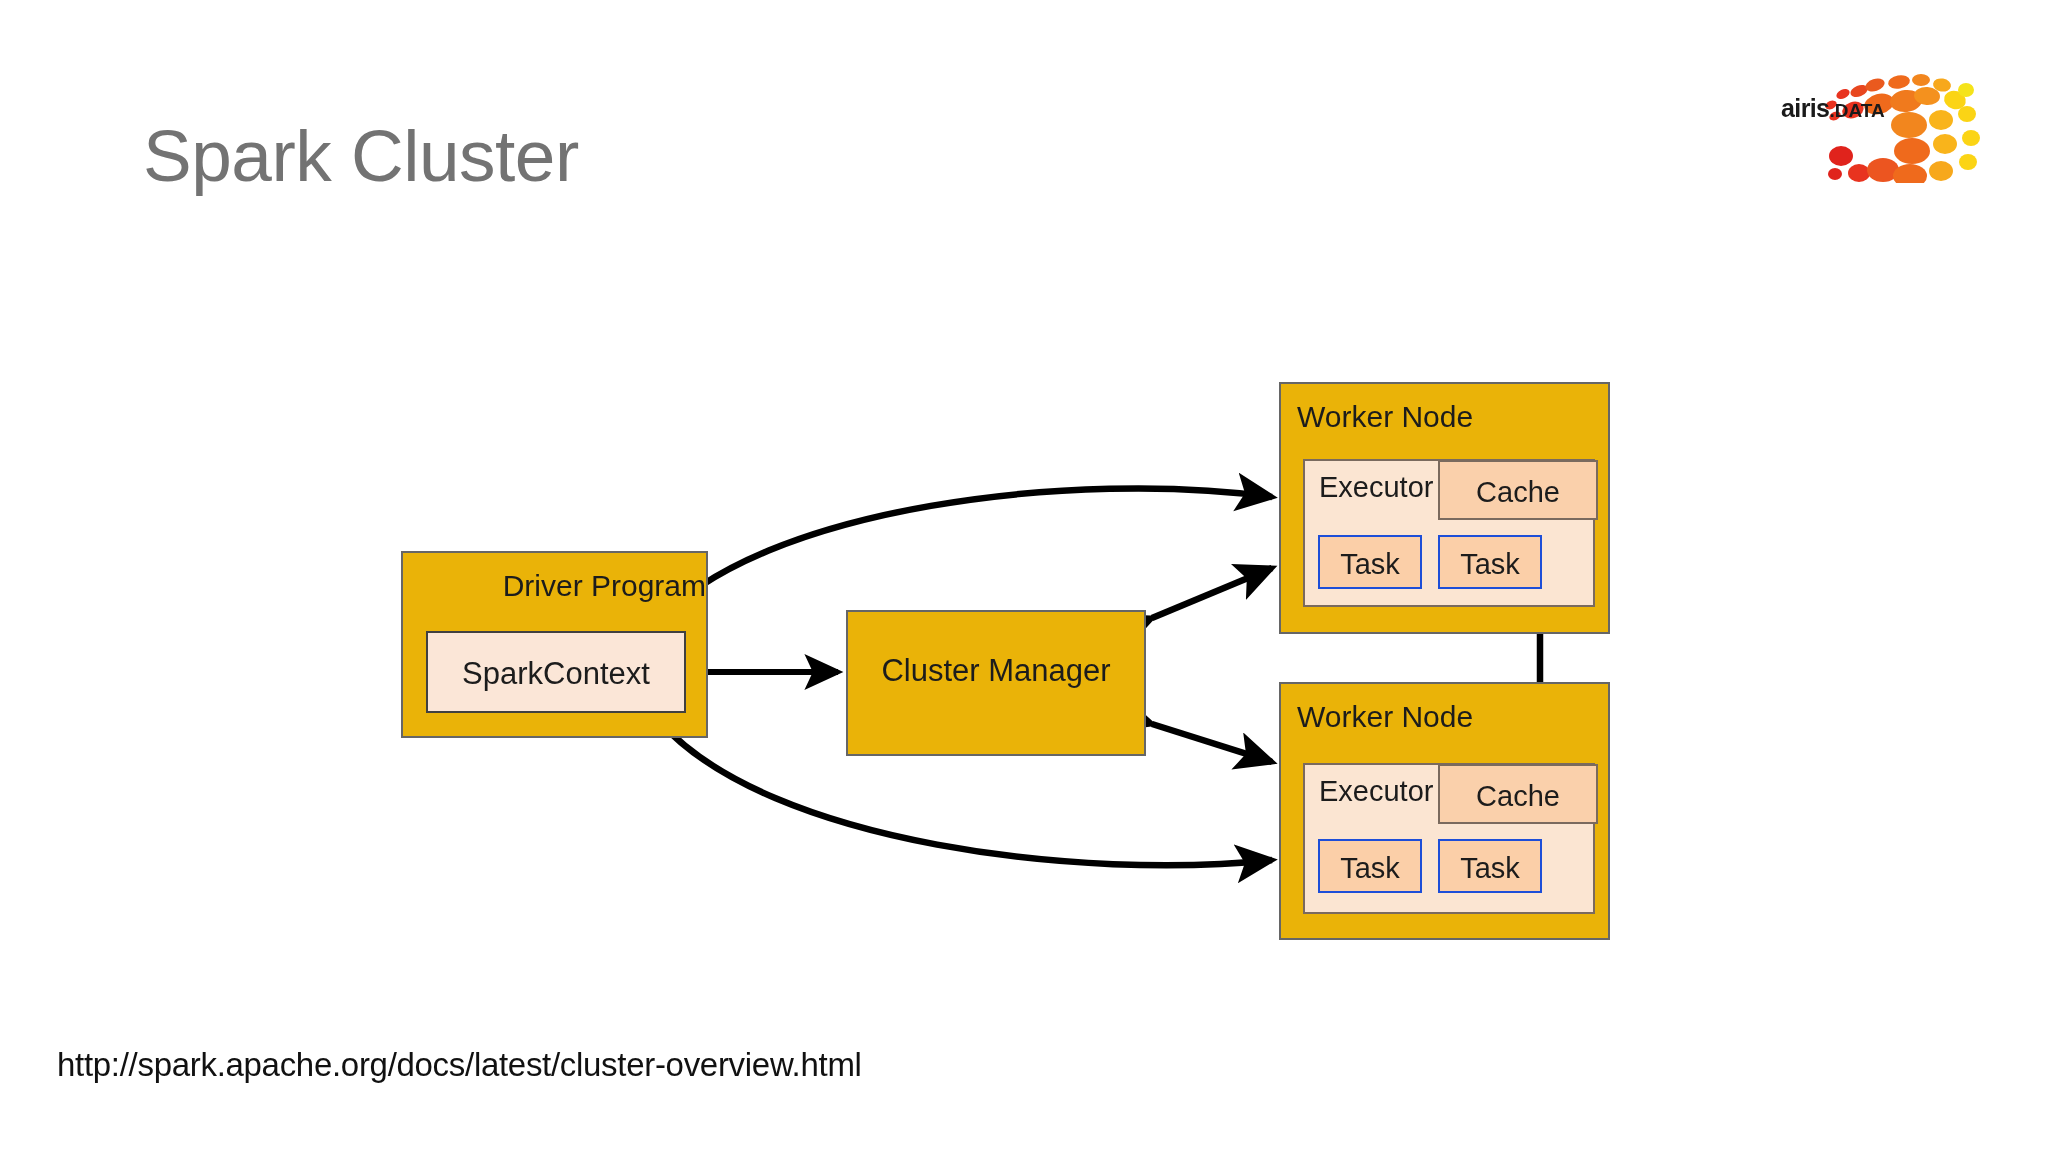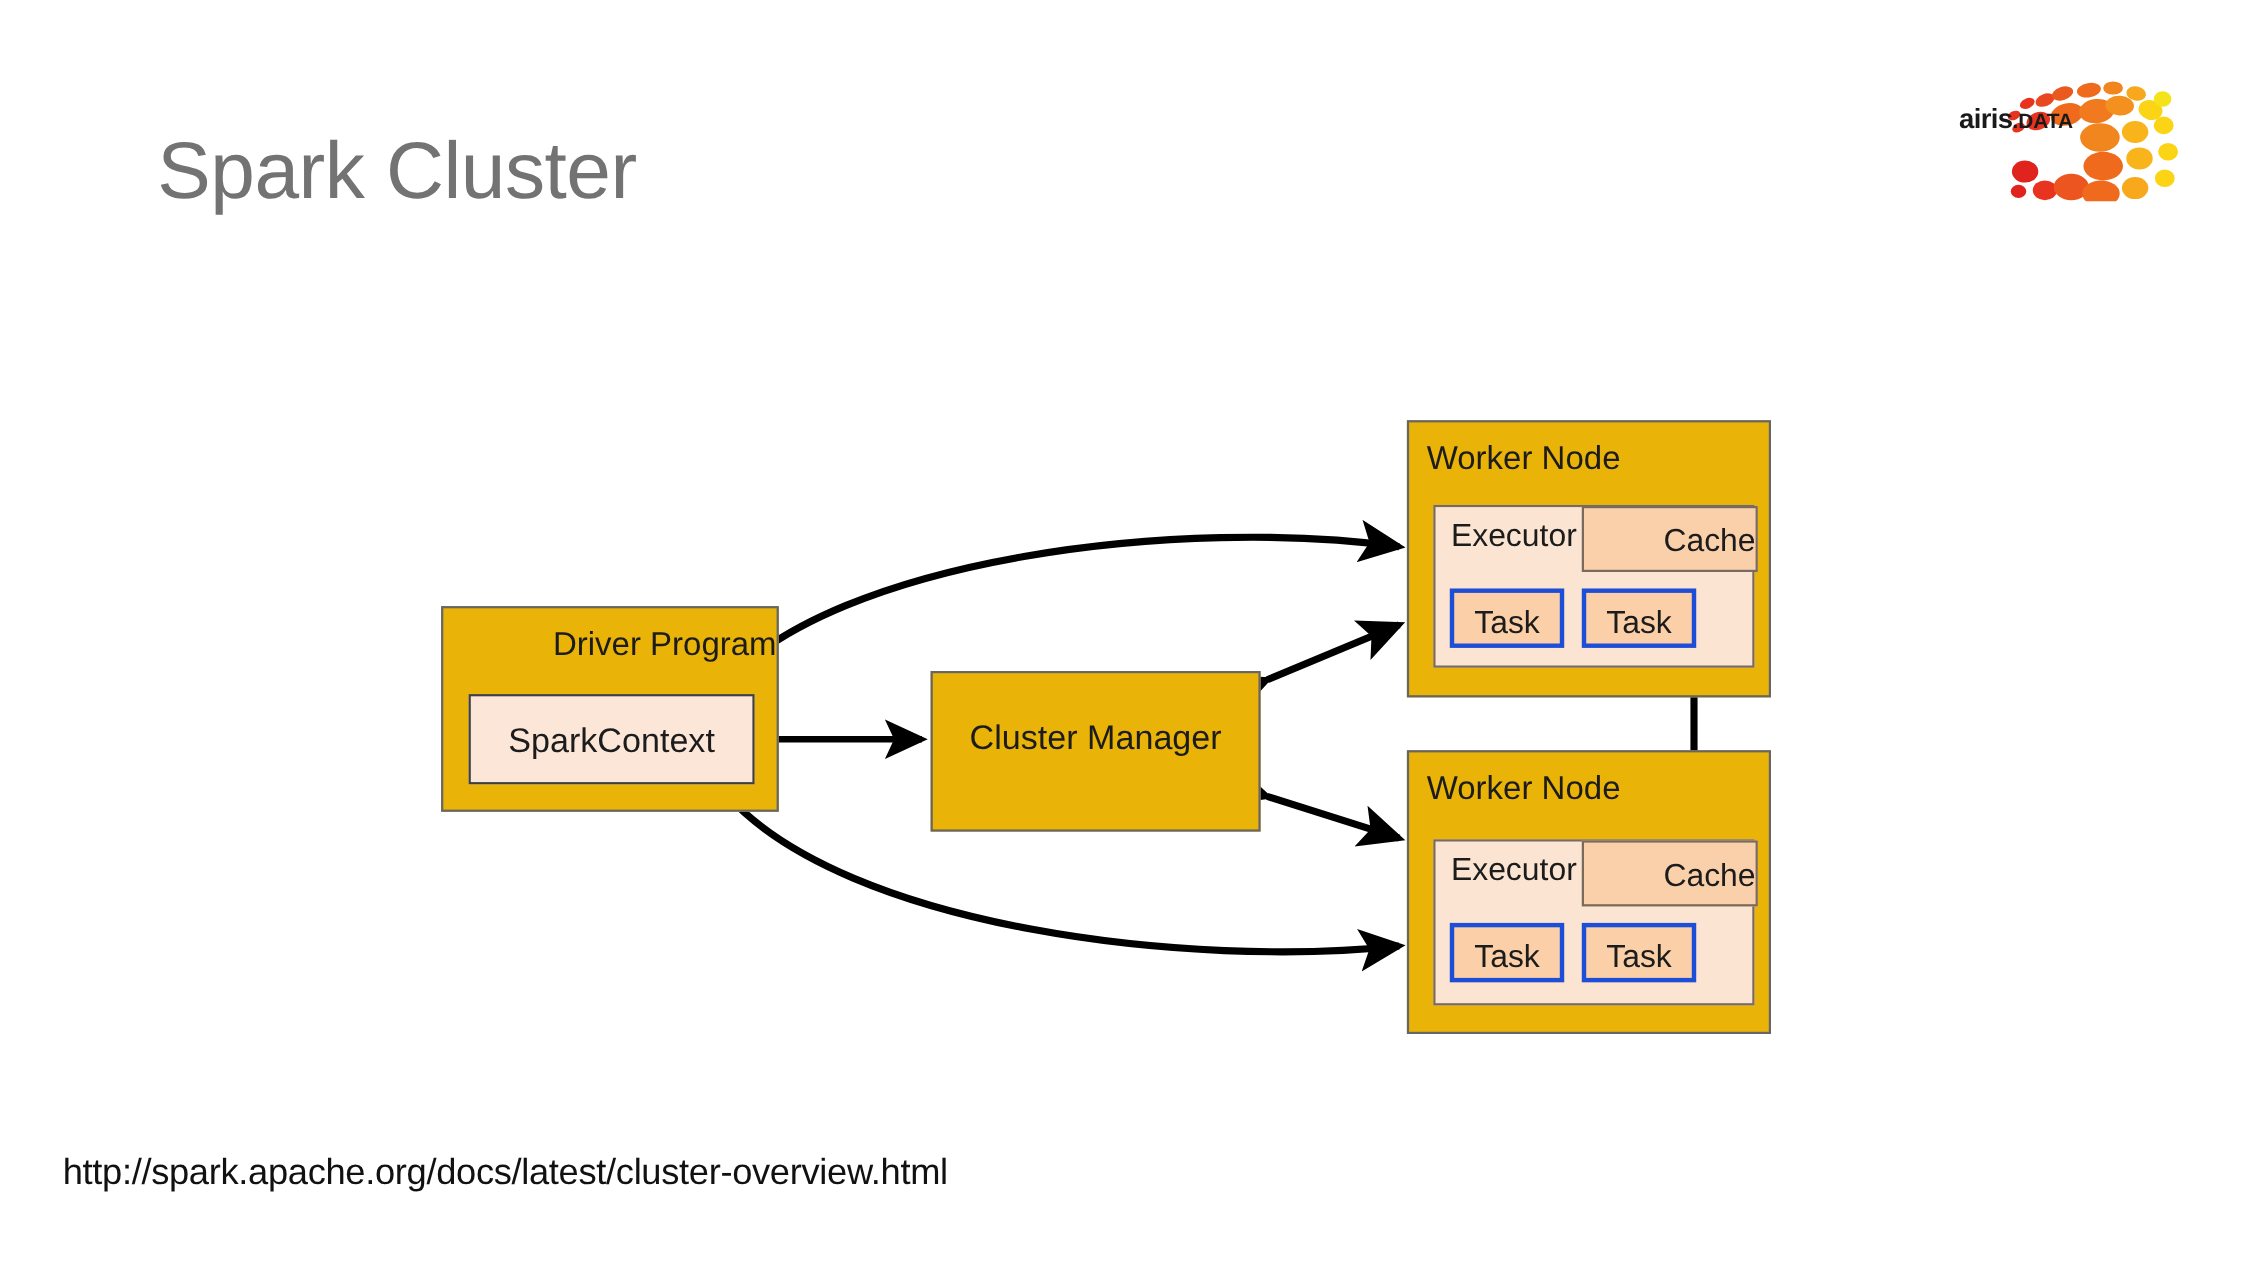--- a/index.html
+++ b/index.html
@@ -156,31 +156,31 @@
   .cache {
     position: absolute;
     box-sizing: border-box;
     left: 133px; top: -1px;
     width: 160px; height: 60px;
     background: #fad0ab;
     border: 2px solid #7a6a5e;
   }
   .cache-label {
     left: 0; right: 0; top: 14px;
-    text-align: right;
+    text-align: center;
     font-size: 29px;
   }
 
   .task {
     position: absolute;
     box-sizing: border-box;
     top: 74px;
     width: 104px; height: 54px;
     background: #fbcfa8;
-    border: 4px solid #1d4ed8;
+    border: 2px solid #1d4ed8;
   }
   .task-left  { left: 13px; }
   .task-right { left: 133px; }
   .task-label {
     left: 0; right: 0; top: 11px;
     text-align: center;
     font-size: 29px;
   }
 </style>
 </head>

